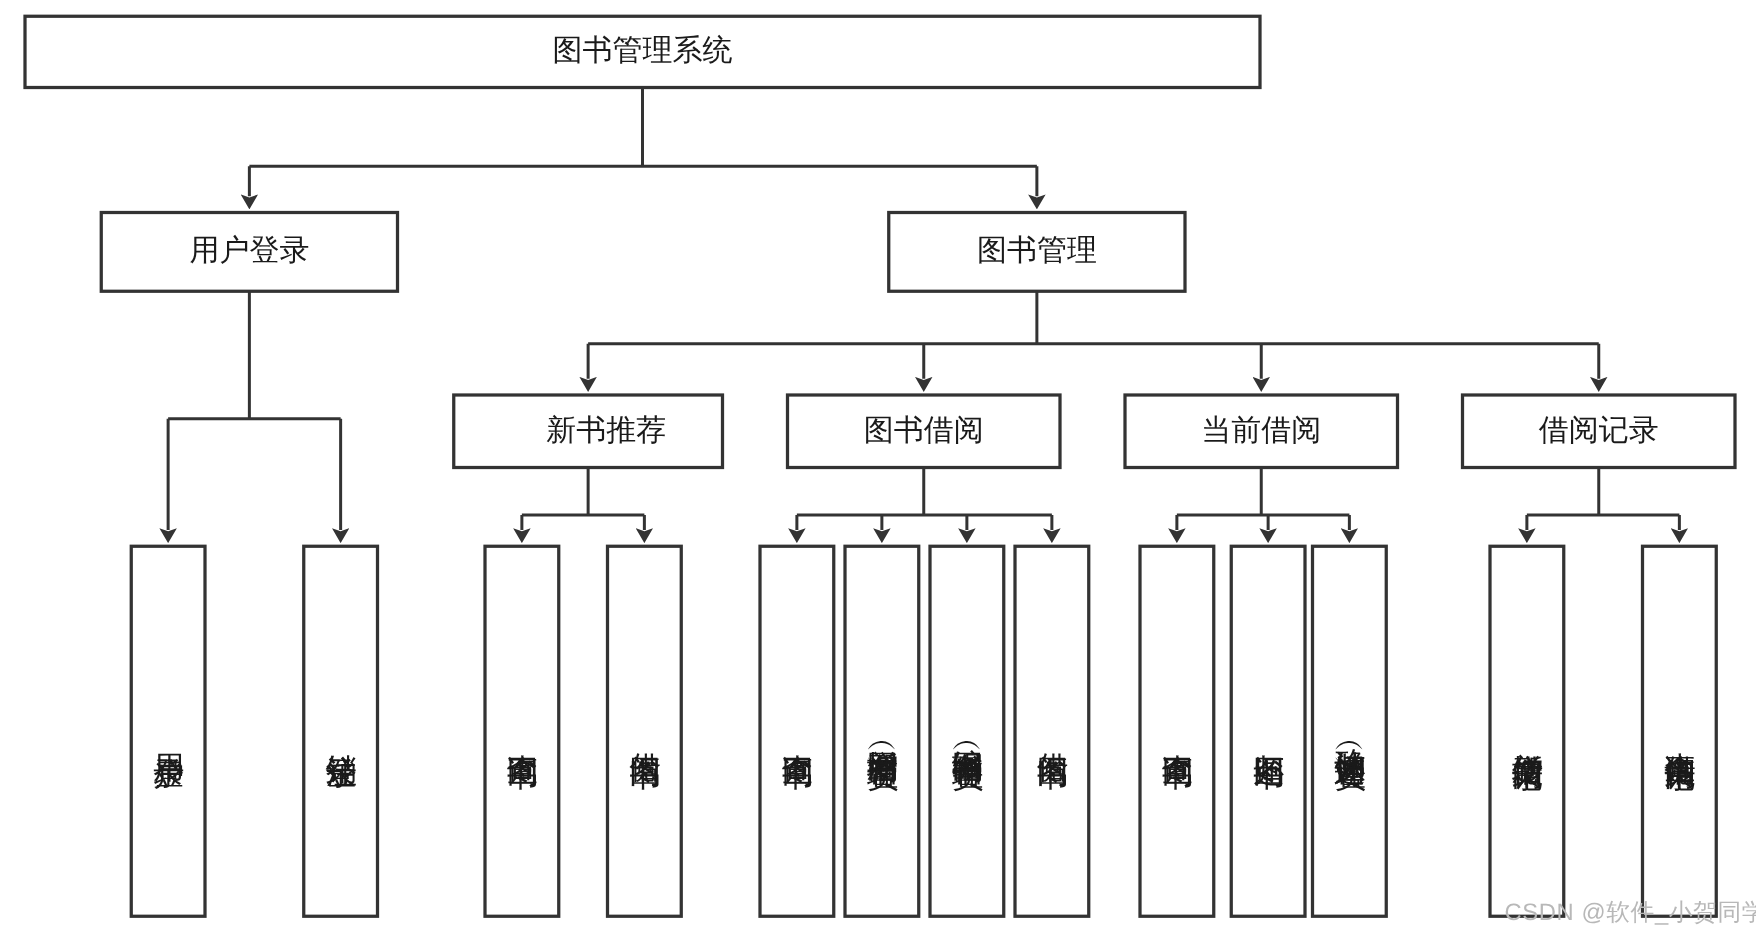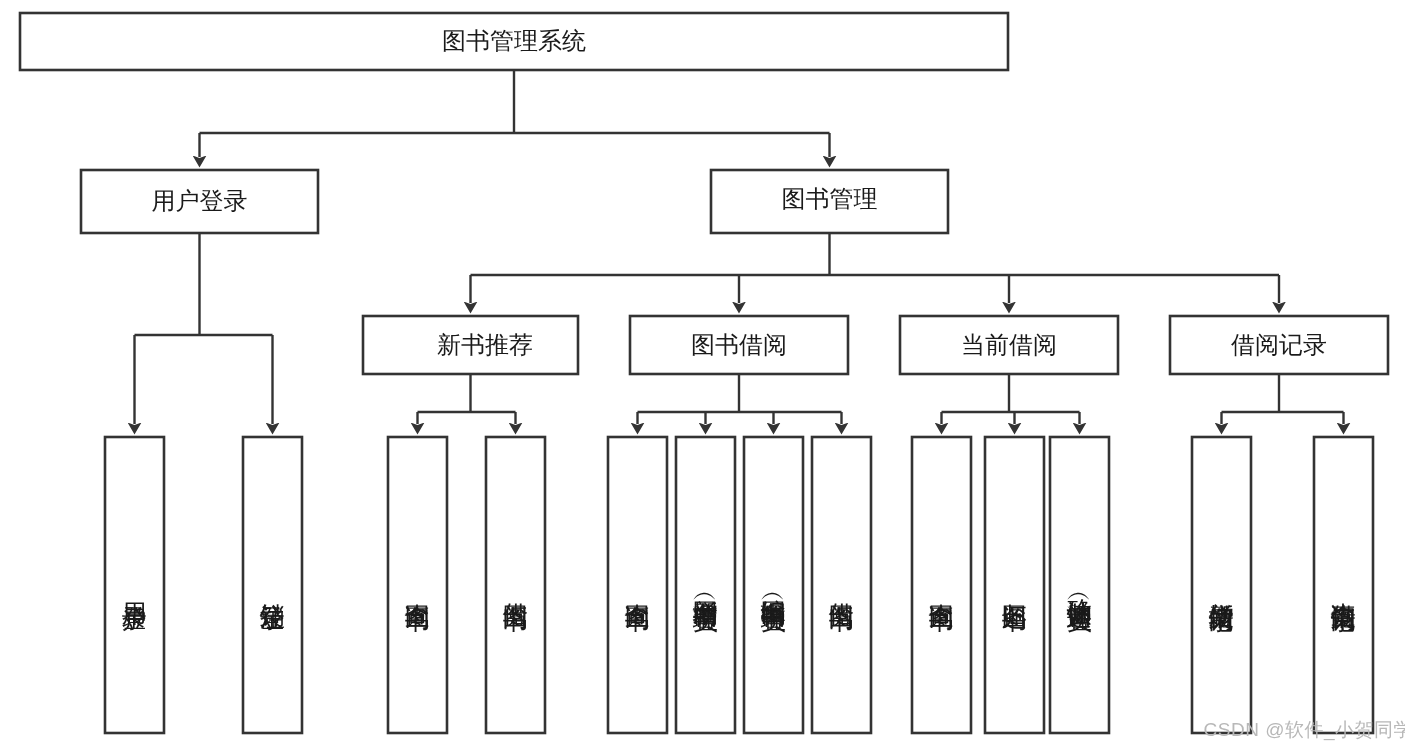--- a/index.html
+++ b/index.html
@@ -146,21 +146,21 @@
         <rect class="node-box" x="985" y="437" width="59" height="296"></rect>
         <rect class="node-box" x="1050" y="437" width="59" height="296"></rect>
         <rect class="node-box" x="1192" y="437" width="59" height="296"></rect>
         <rect class="node-box" x="1314" y="437" width="59" height="296"></rect>
       </g>
   </svg>
 
   <div id="labels-layer">
       <div class="node-label horizontal" style="left: 20px; top: 13px; width: 988px; height: 57px;">图书管理系统</div>
       <div class="node-label horizontal" style="left: 81px; top: 170px; width: 237px; height: 63px;">用户登录</div>
-      <div class="node-label horizontal" style="left: 711px; top: 170px; width: 237px; height: 63px; font-family: Liberation Mono, monospace;">图书管理</div>
+      <div class="node-label horizontal" style="left: 711px; top: 170px; width: 237px; height: 63px;">图书管理</div>
       <div class="node-label horizontal" style="left: 363px; top: 316px; width: 244px; height: 58px;">新书推荐</div>
       <div class="node-label horizontal" style="left: 630px; top: 316px; width: 218px; height: 58px; text-align: right;">图书借阅</div>
       <div class="node-label horizontal" style="left: 900px; top: 316px; width: 218px; height: 58px; border-radius: 24px;">当前借阅</div>
       <div class="node-label horizontal" style="left: 1170px; top: 316px; width: 218px; height: 58px; border-radius: 20px;">借阅记录</div>
       <div class="node-label vertical" style="left: 105px; top: 437px; width: 59px; height: 296px;">用户登录</div>
       <div class="node-label vertical" style="left: 243px; top: 437px; width: 59px; height: 296px;">注销登录</div>
       <div class="node-label vertical" style="left: 388px; top: 437px; width: 59px; height: 296px;">查询图书</div>
       <div class="node-label vertical" style="left: 486px; top: 437px; width: 59px; height: 296px;">借阅图书</div>
       <div class="node-label vertical" style="left: 608px; top: 437px; width: 59px; height: 296px;">查询图书</div>
       <div class="node-label vertical" style="left: 676px; top: 437px; width: 59px; height: 296px;">新增图书（管理员）</div>

